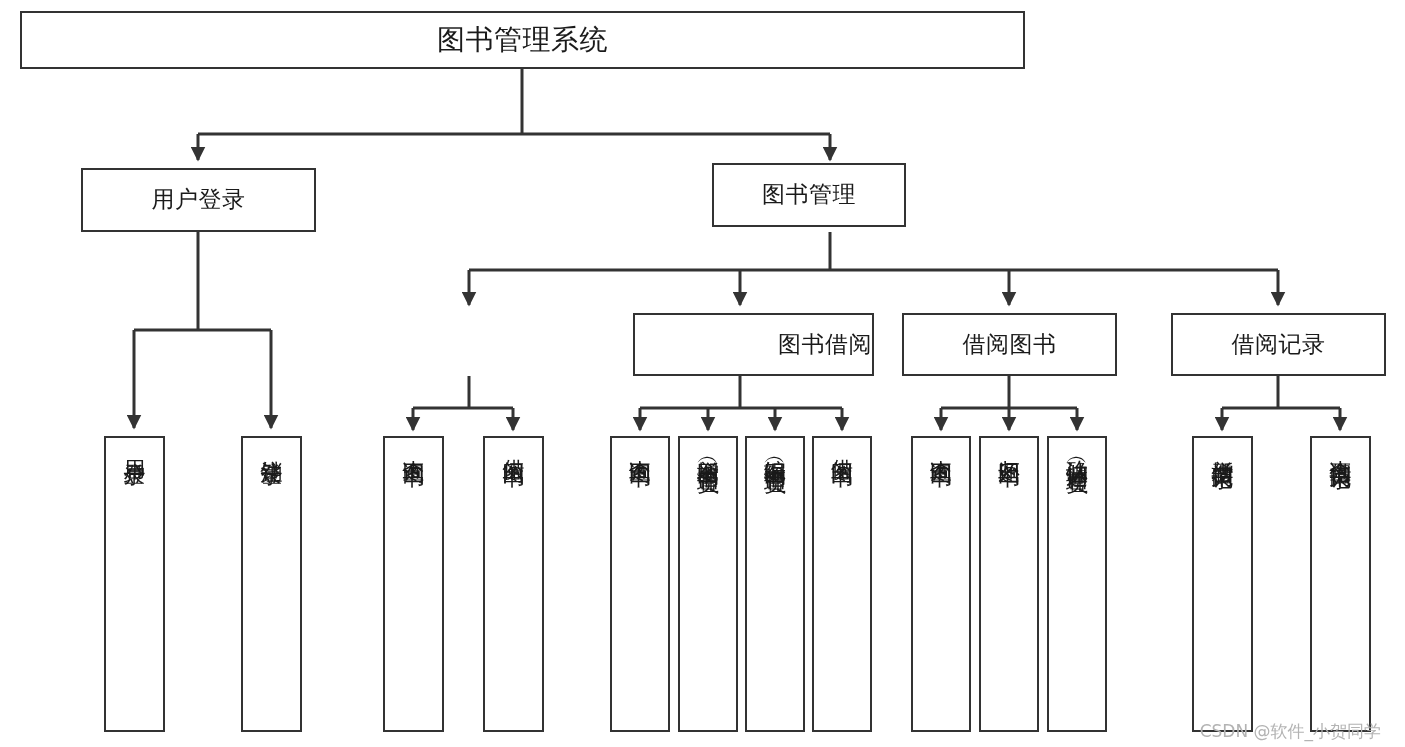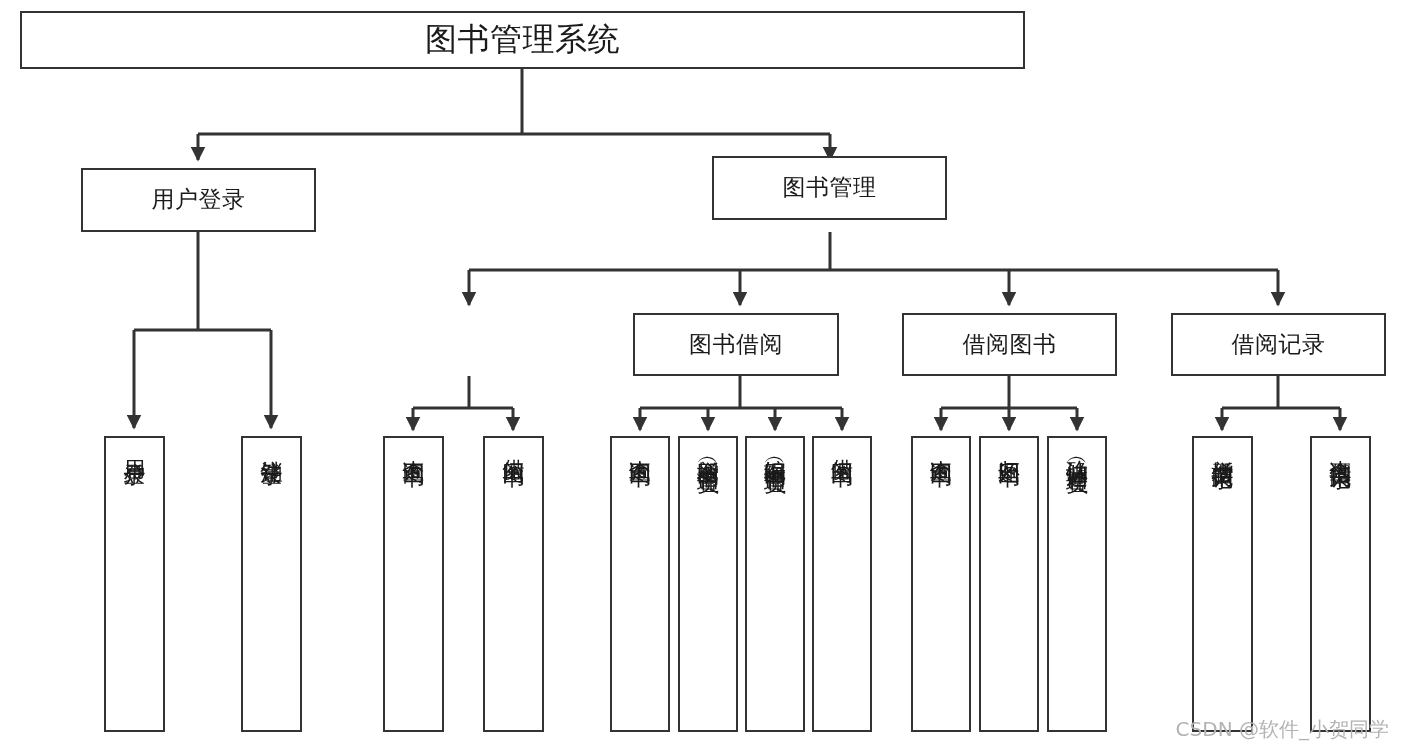--- a/index.html
+++ b/index.html
@@ -42,40 +42,40 @@
     line-height: 1.12;
     letter-spacing: 0.5px;
     white-space: pre;
   }
   
   .node.horiz .node-label {
     writing-mode: horizontal-tb;
     font-size: 23px;
   }
   .node.root .node-label {
-    font-size: 32px;
+    font-size: 28px;
   }
   
   .node.vert {
     align-items: flex-start;
     justify-content: center;
     padding-top: 4px;
   }
   .node.vert .node-label {
     writing-mode: vertical-rl;
     text-orientation: upright;
     font-size: 22px;
     letter-spacing: 2px;
     line-height: 1;
   }
   #watermark {
     position: absolute;
-    right: 16px;
+    right: 24px;
     bottom: 4px;
-    font-size: 20px;
+    font-size: 17px;
     color: #b3b3b3;
     z-index: 5;
     white-space: pre;
     user-select: none;
   }
 </style>
 </head>
 <body>
 
 <div id="diagram-root">
@@ -131,25 +131,25 @@
     </g>
   </svg>
 
   <div class="node horiz root" style="left:20px; top:11px; width:1005px; height:58px;">
     <span class="node-label">图书管理系统</span>
   </div>
 
   <div class="node horiz" style="left:81px; top:168px; width:235px; height:64px;">
     <span class="node-label">用户登录</span>
   </div>
-  <div class="node horiz" style="left:712px; top:156px; width:235px; height:64px;">
+  <div class="node horiz" style="left:712px; top:163px; width:194px; height:64px;">
     <span class="node-label">图书管理</span>
   </div>
 
-  <div class="node horiz" style="left:633px; top:313px; width:206px; height:63px;">
+  <div class="node horiz" style="left:633px; top:313px; width:241px; height:63px;justify-content:flex-end;">
     <span class="node-label">图书借阅</span>
   </div>
   <div class="node horiz" style="left:902px; top:313px; width:215px; height:63px;">
     <span class="node-label">借阅图书</span>
   </div>
   <div class="node horiz" style="left:1171px; top:313px; width:215px; height:63px;">
     <span class="node-label">借阅记录</span>
   </div>
 
   <div class="node vert" style="left:104px; top:436px; width:61px; height:296px;">

